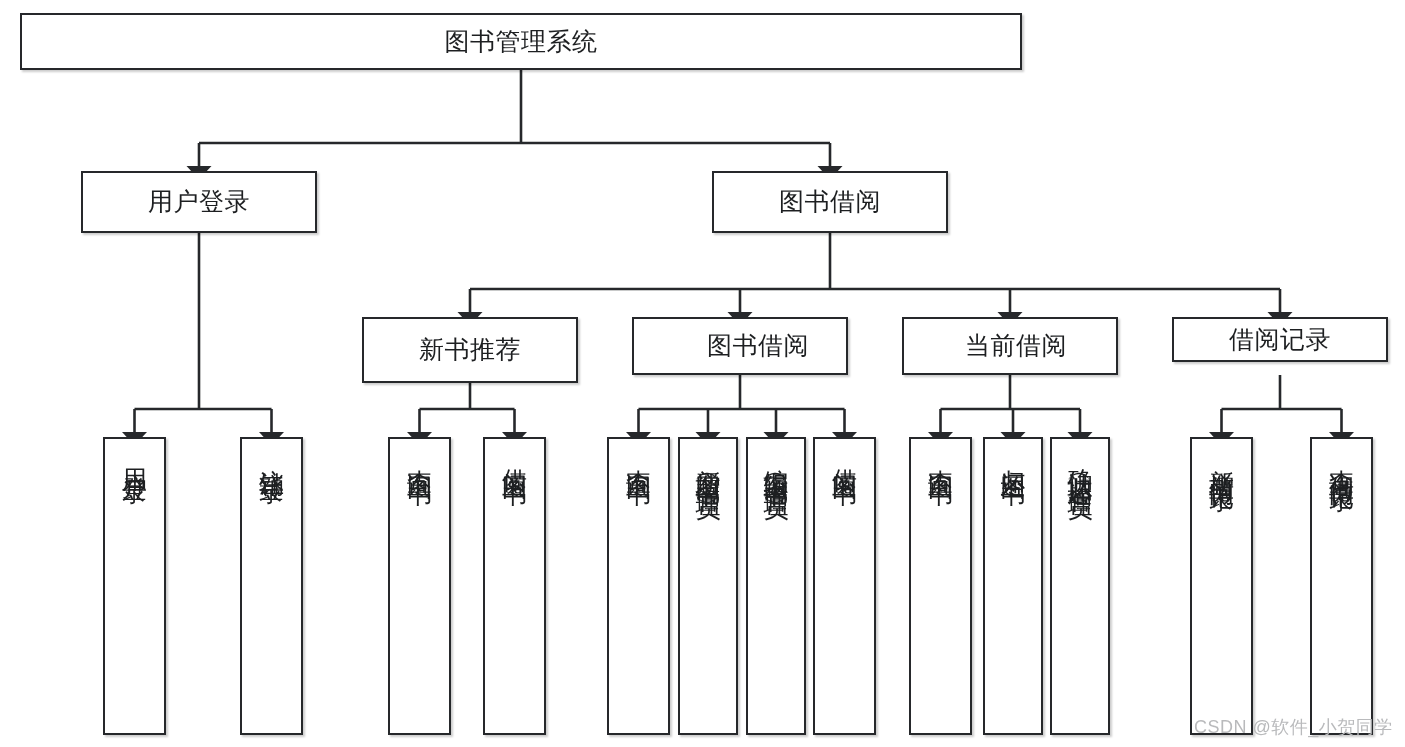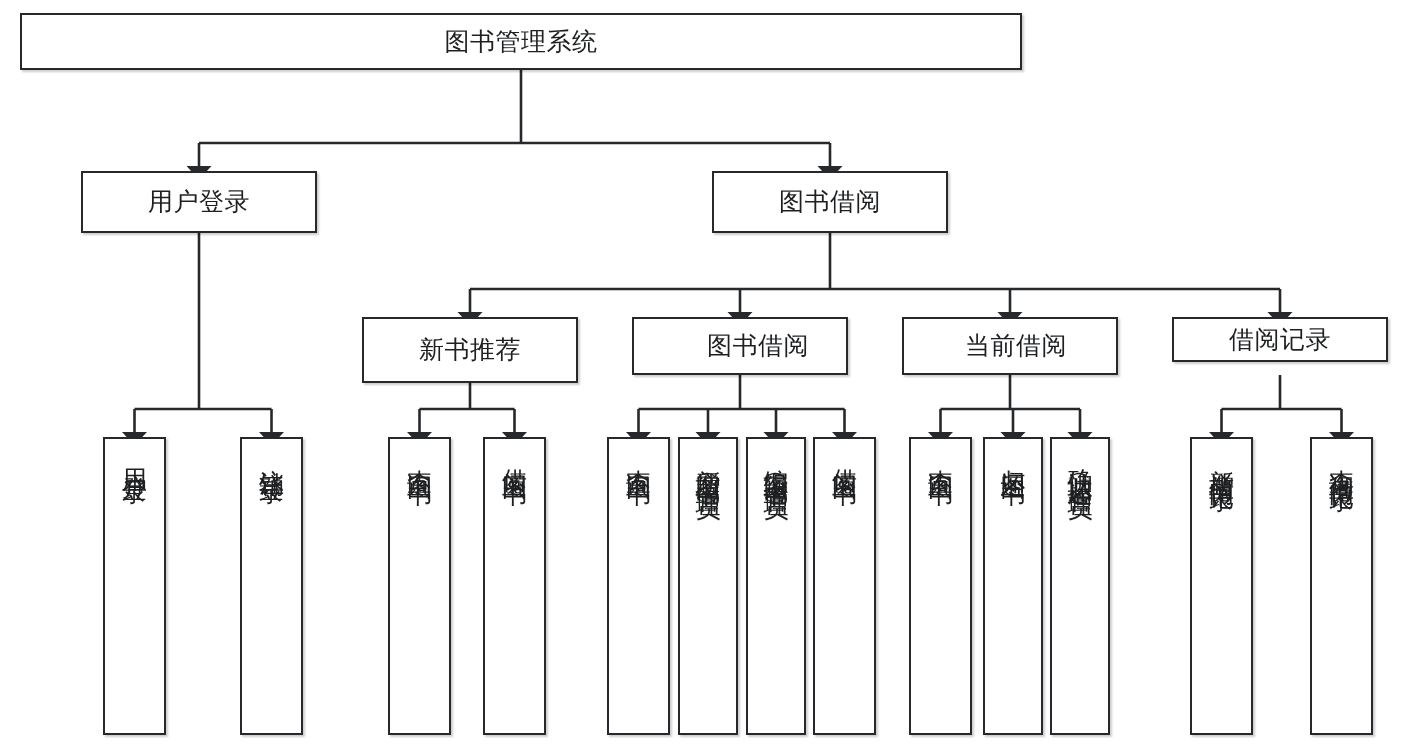--- a/index.html
+++ b/index.html
@@ -179,14 +179,15 @@
         <span class="node-label">确认归还（管理员）</span>
       </div>
       <div class="node vert" id="node-leaf-br-add-record" style="left: 1190px; top: 437px; width: 63px; height: 298px;">
         <span class="node-label">新增借阅记录</span>
       </div>
       <div class="node vert" id="node-leaf-br-query-record" style="left: 1310px; top: 437px; width: 63px; height: 298px;">
         <span class="node-label">查询借阅记录</span>
       </div>
     </div>
 
+  <div class="watermark" style="left:1194px; top:715px;">CSDN @软件_小贺同学</div>
 
 </div>
 
 </body></html>

